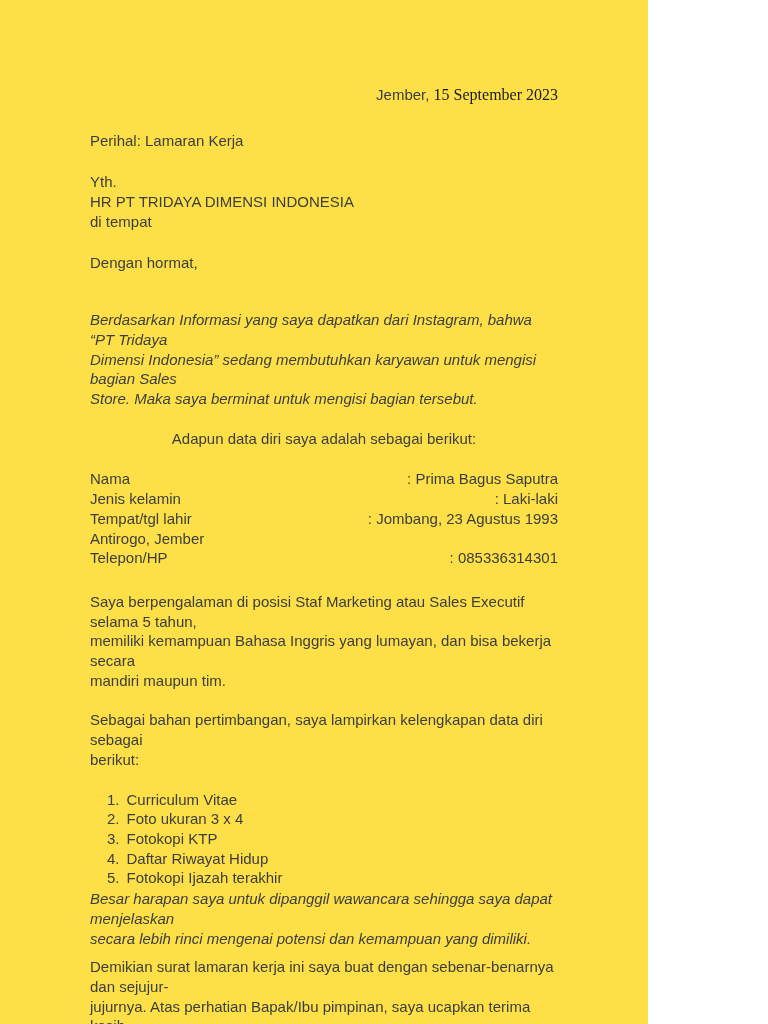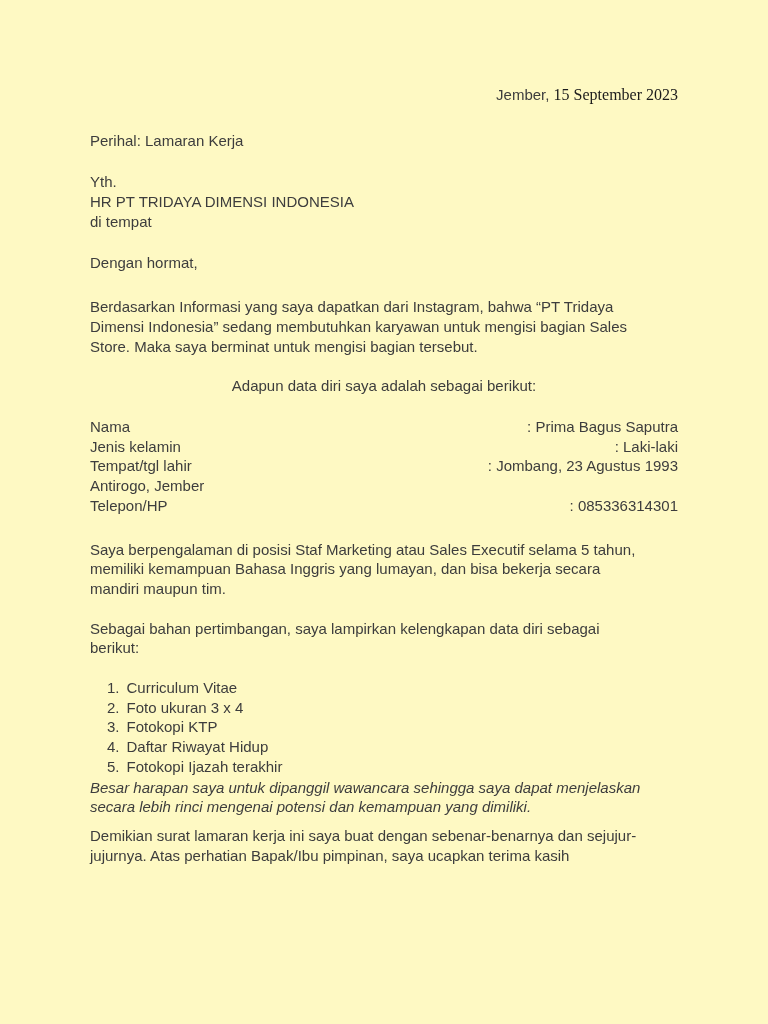--- a/index.html
+++ b/index.html
@@ -2,23 +2,23 @@
 <html><head>
 <meta charset="utf-8">
 <style>
   html, body {
     margin: 0;
     padding: 0;
     background: #ffffff;
   }
   .page {
     position: relative;
-    width: 768px;
+    width: 648px;
     height: 1024px;
-    background: #fef9c3;
+    background: #fde047;
     overflow: hidden;
     font-family: "Liberation Sans", sans-serif;
     color: #3d3d3d;
   }
   .content {
     position: absolute;
     top: 85px;
     left: 90px;
     right: 90px;
     font-size: 15px;
@@ -26,22 +26,22 @@
   }
   .ml { white-space: pre-line; }   
   .block { margin: 0; }
 
   .b-date       { text-align: right; margin-bottom: 26px; }
   .date-city    { font-family: "Liberation Sans", sans-serif; color: #3d3d3d; }
   .date-rest    { font-family: "Liberation Serif", "DejaVu Serif", serif; color: #1b1b1b; font-size: 16px; }
 
   .b-subject    { margin-bottom: 22px; }
   .b-recipient  { margin-bottom: 21px; }
-  .b-salutation { margin-bottom: 25px; }
-  .b-intro      { margin-bottom: 20px; }
+  .b-salutation { margin-bottom: 38px; }
+  .b-intro      { margin-bottom: 20px; font-style: italic; }
   .b-biolead    { margin-bottom: 21px; text-align: center; }
   .b-bio        { margin-bottom: 24px; }
   .b-exp        { margin-bottom: 20px; }
   .b-attlead    { margin-bottom: 20px; }
   .b-list       { margin-bottom: 1px; }
   .b-hope       { margin-bottom: 9px; font-style: italic; }
   .b-closing    { margin-bottom: 0; }
 
   .bio-row { display: flex; }
   .bio-label { flex: 0 0 125px; white-space: nowrap; }

